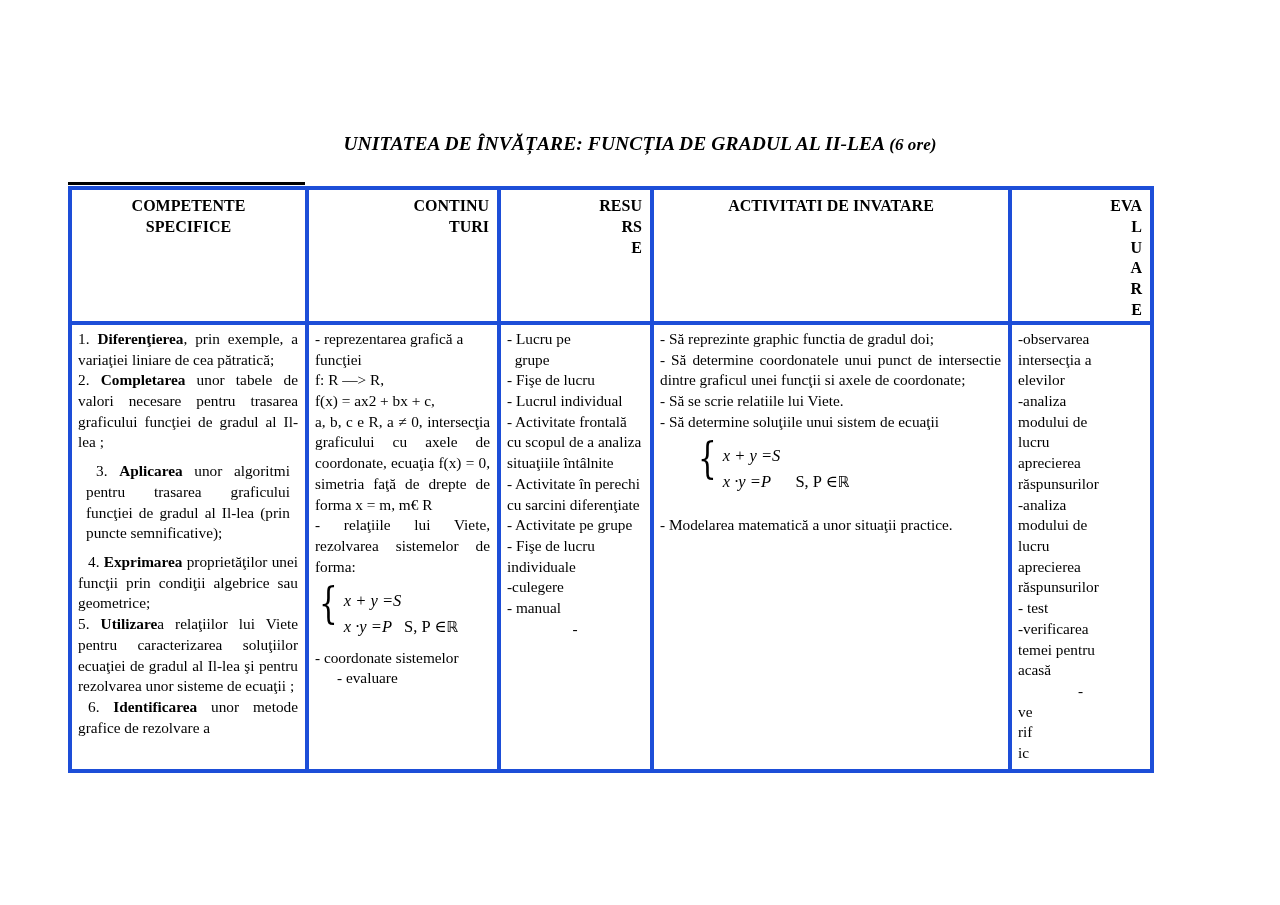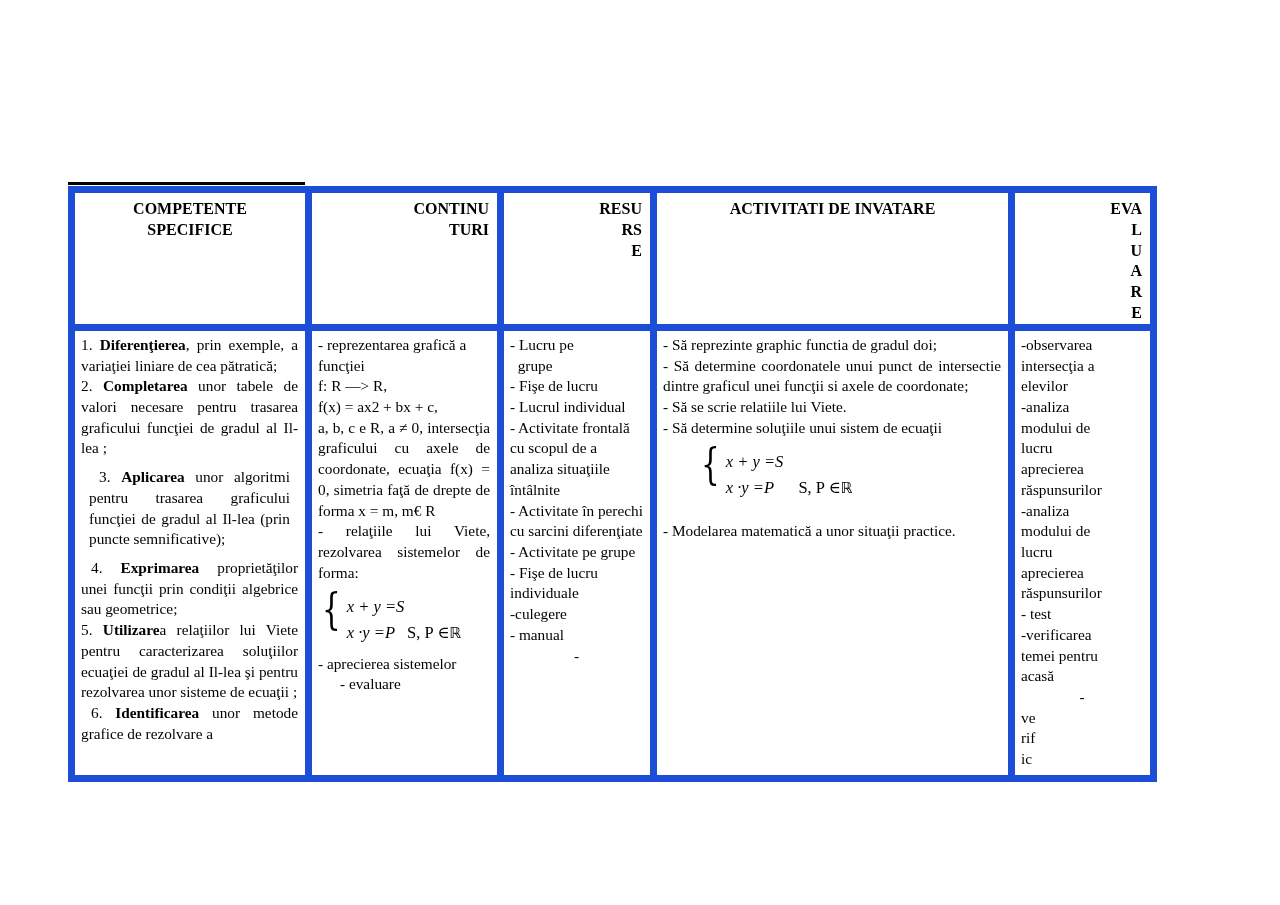--- a/index.html
+++ b/index.html
@@ -38,21 +38,21 @@
 
   table.plan {
     position: absolute;
     left: 68px;
     top: 186px;
     width: 1082px;
     border-collapse: collapse;
     table-layout: fixed;
   }
   table.plan td {
-    border: 7px solid #1d4ed8;
+    border: 4px solid #1d4ed8;
     vertical-align: top;
     padding: 0;
   }
   
   .topbar {
     position: absolute;
     left: 68px;
     top: 182px;
     width: 237px;
     height: 3px;
@@ -113,20 +113,24 @@
   .eq .sym  { font-style: normal; }
 
   .sp { white-space: pre; }
   .gap12 { height: 12px; }
 </style>
 </head>
 <body>
 
 <div class="page">
 
+  <div class="doc-title">
+    <span>UNITATEA DE ÎNVĂȚARE: FUNCȚIA DE GRADUL AL II-LEA</span>
+    <span class="ore">(6 ore)</span>
+  </div>
 
   <div class="topbar"></div>
 
   <table class="plan">
     <colgroup>
       <col class="c1">
         <col class="c2">
         <col class="c3">
         <col class="c4">
         <col class="c5">
@@ -189,21 +193,21 @@
             <p style="margin:0">f(x) = ax2 + bx + c,</p>
             <p class="just" style="margin:0">a, b, c e R, a ≠ 0, intersecţia graficului cu axele de coordonate, ecuaţia f(x) = 0, simetria faţă de drepte de forma x = m, m€ R</p>
             <p class="just" style="margin:0">-  relaţiile lui Viete, rezolvarea sistemelor de forma:</p>
             <div class="mathblock">
               <span class="brace">{</span>
               <span class="eqs">
                 <span class="eq">x + y =S</span><br>
                 <span class="eq"><span>x ·y =P</span>   <span class="sym">S, P ∈</span><span class="rset">ℝ</span></span>
               </span>
             </div>
-            <p style="margin:0">- aprecierea sistemelor</p>
+            <p style="margin:0">- coordonate sistemelor</p>
             <p style="margin:0; text-indent:22px">- evaluare</p>
           </div>
         </td>
 
         <td class="cell">
           <div class="inner">
             <p style="margin:0">- Lucru pe</p>
             <p style="margin:0" class="sp">  grupe</p>
             <p style="margin:0">- Fişe de lucru</p>
             <p style="margin:0">- Lucrul individual</p>

